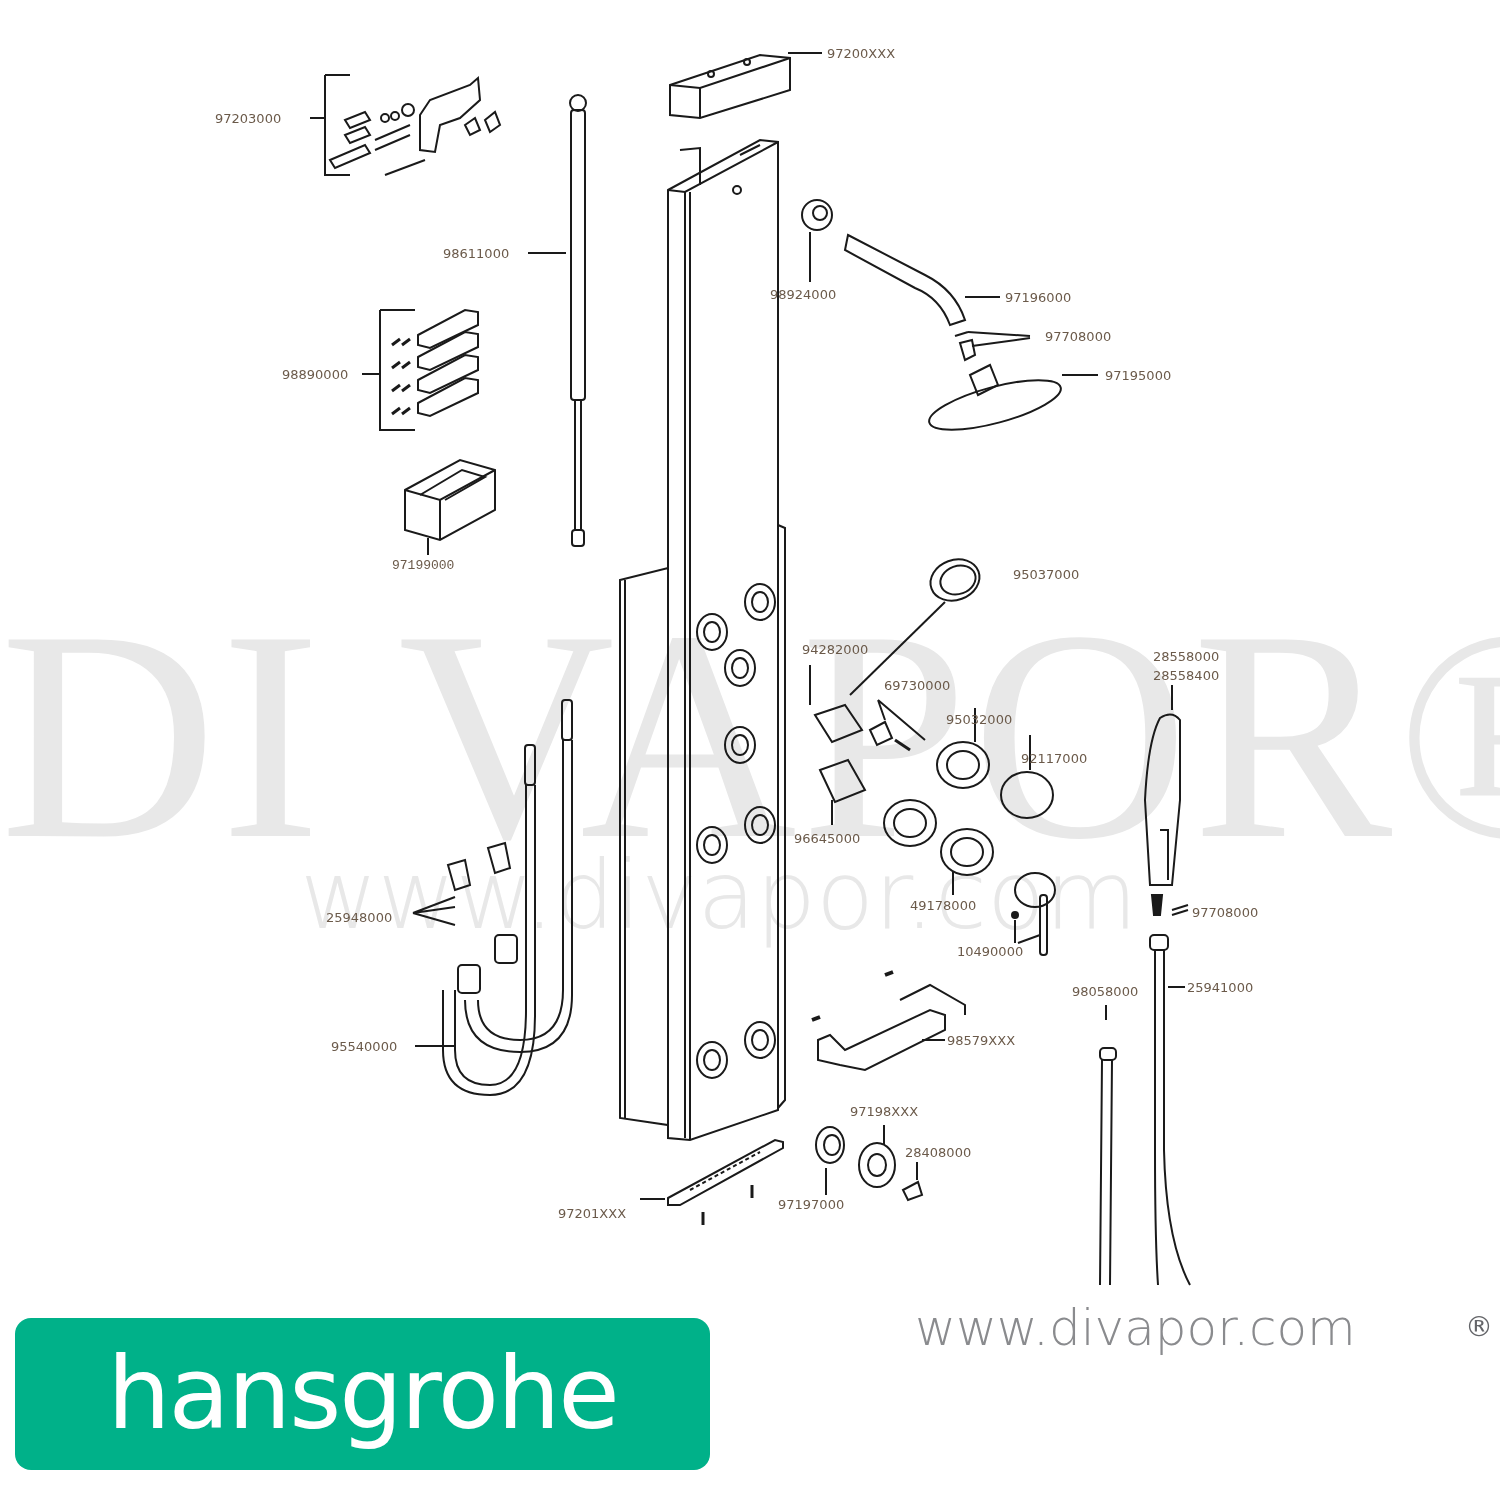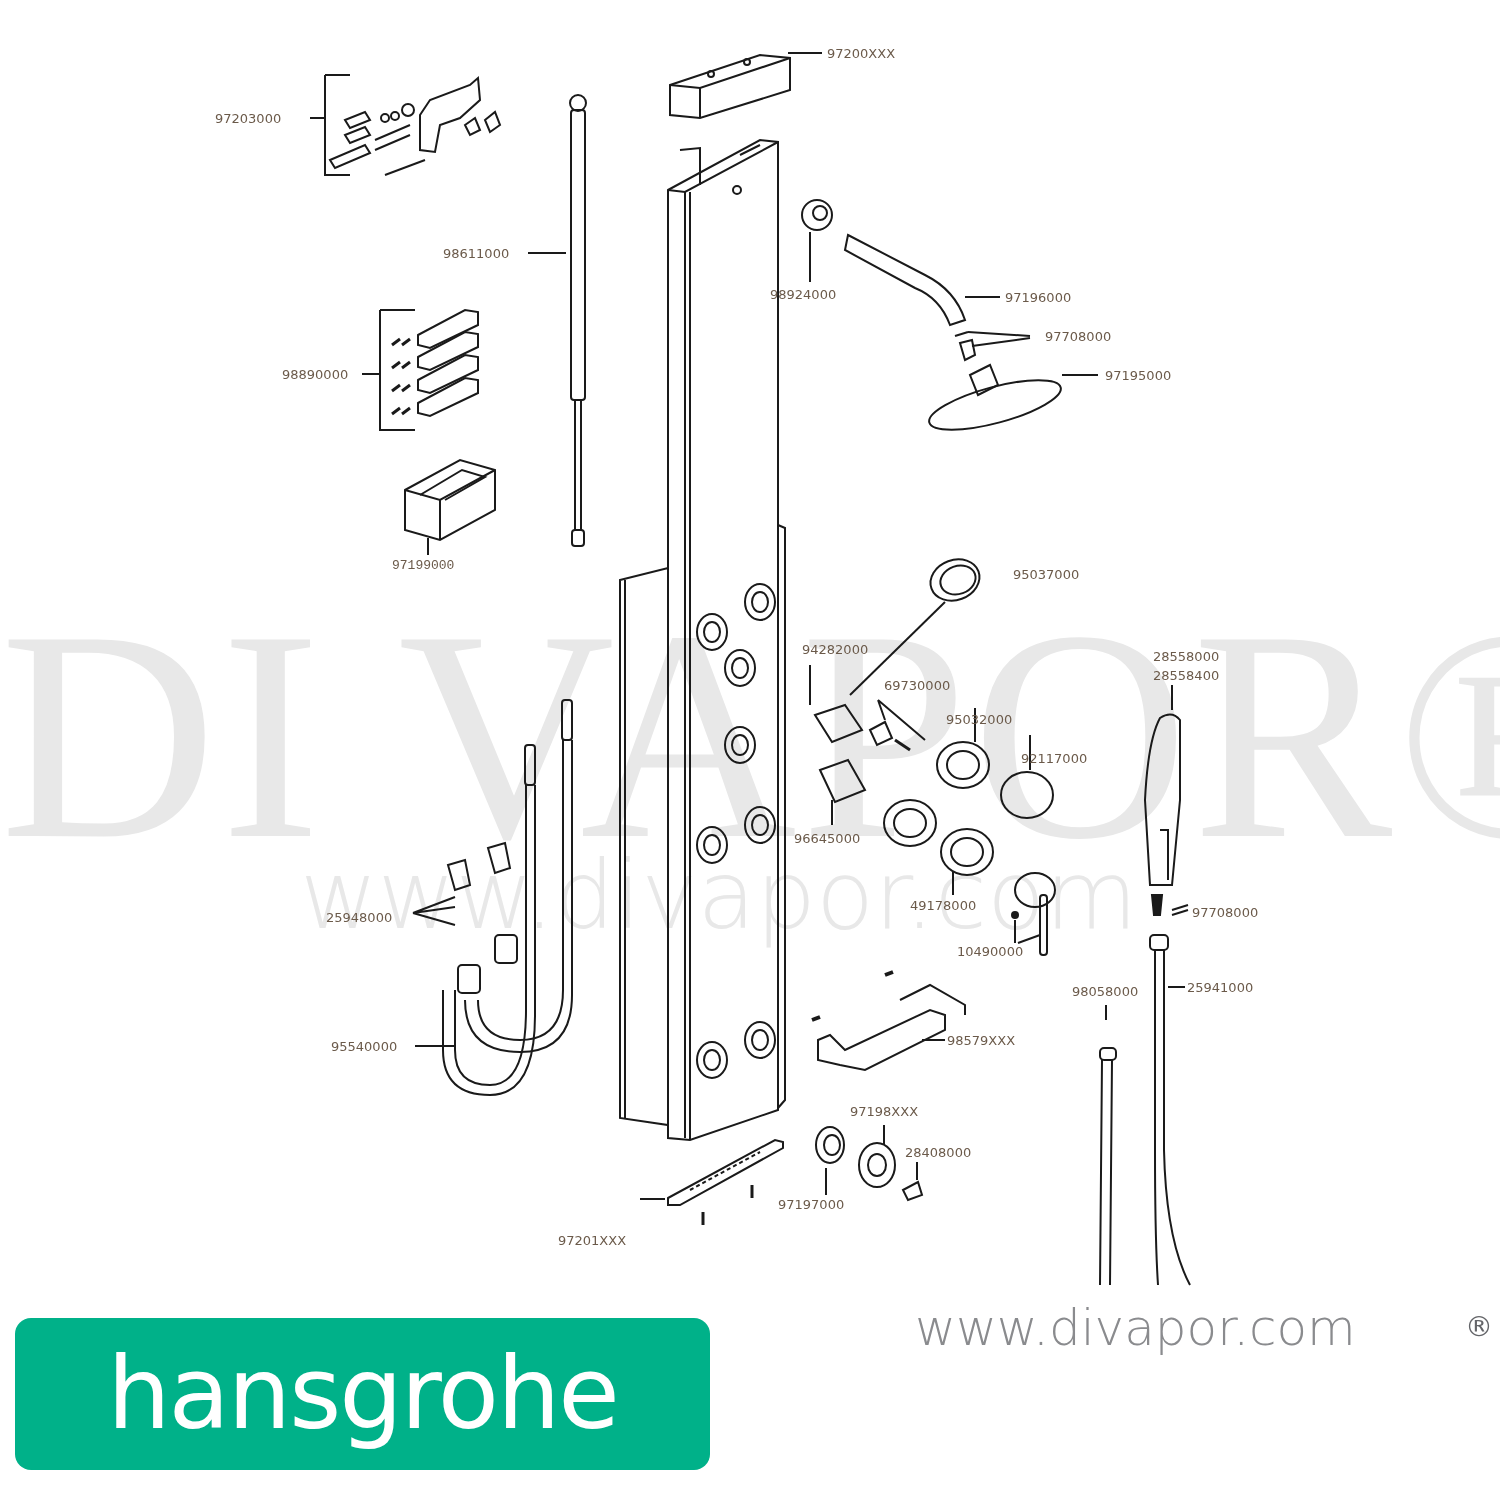--- a/index.html
+++ b/index.html
@@ -228,21 +228,21 @@
 <div class="lbl" style="left:1153px;top:669px;">28558400</div>
 <div class="lbl" style="left:1192px;top:906px;">97708000</div>
 <div class="lbl" style="left:1187px;top:981px;">25941000</div>
 <div class="lbl" style="left:1072px;top:985px;">98058000</div>
 <div class="lbl" style="left:326px;top:911px;">25948000</div>
 <div class="lbl" style="left:331px;top:1040px;">95540000</div>
 <div class="lbl" style="left:947px;top:1034px;">98579XXX</div>
 <div class="lbl" style="left:850px;top:1105px;">97198XXX</div>
 <div class="lbl" style="left:905px;top:1146px;">28408000</div>
 <div class="lbl" style="left:778px;top:1198px;">97197000</div>
-<div class="lbl" style="left:558px;top:1234px;">97201XXX</div>
+<div class="lbl" style="left:558px;top:1207px;">97201XXX</div>
 
 <div class="hg-logo">
   <span>hansgrohe</span>
 </div>
 
 <div class="dv-logo">
   <span class="dv-reg">®</span>
   <div class="dv-url">www.divapor.com</div>
 </div>
 

